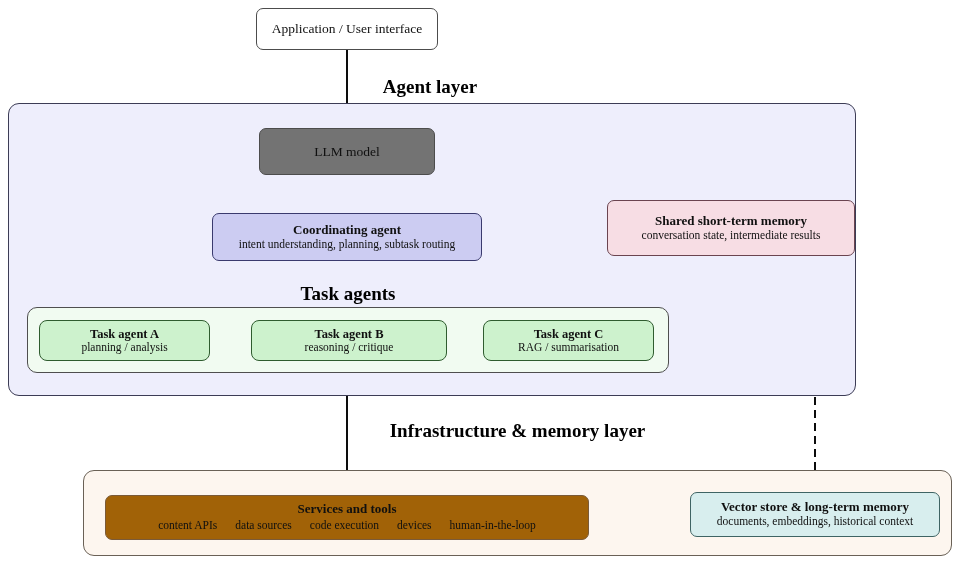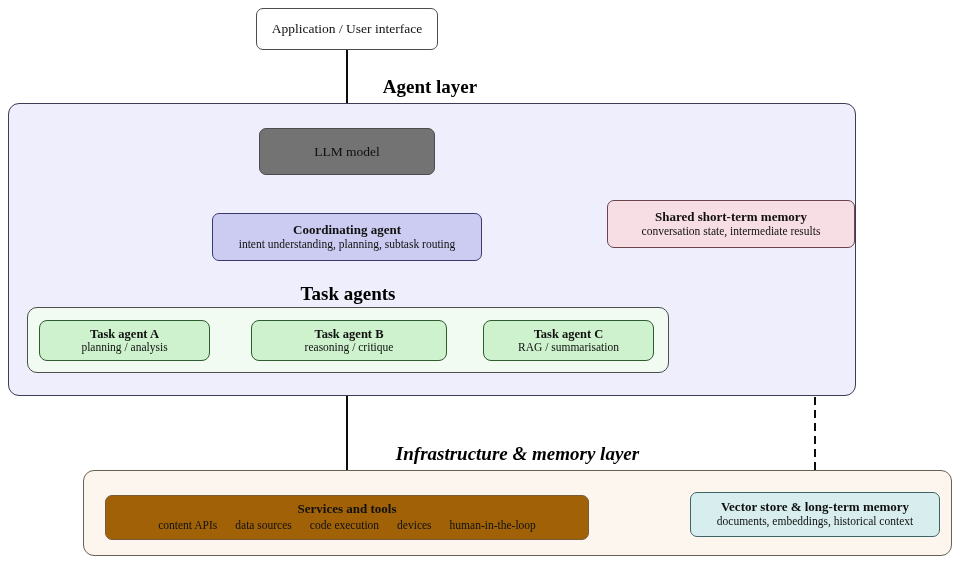--- a/index.html
+++ b/index.html
@@ -75,21 +75,21 @@
   .layer-caption {
     position: absolute;
     font-weight: bold;
     font-size: 19px;
     color: #000000;
     z-index: 4;
     white-space: nowrap;
   }
   #agent-layer-caption { left: 0; top: 76px; width: 860px; text-align: center; }
   #task-agents-caption { left: 27px; top: 283px; width: 642px; text-align: center; }
-  #infra-layer-caption { left: 83px; top: 443px; width: 869px; text-align: center; font-style: italic; }
+  #infra-layer-caption { left: 83px; top: 420px; width: 869px; text-align: center; }
 
   
   #app-ui {
     left: 256px; top: 8px; width: 182px; height: 42px;
     background: #ffffff;
     font-size: 13.5px;
   }
   #llm-model {
     left: 259px; top: 128px; width: 176px; height: 47px;
     background: #737373;
@@ -98,21 +98,21 @@
   }
   #coordinating-agent {
     left: 212px; top: 200px; width: 270px; height: 48px;
     background: #ccccf2;
     border-color: #3a3a6e;
     margin-top: 13px;
   }
   #coordinating-agent .title { font-size: 13px; }
   #coordinating-agent .sub { font-size: 11.5px; }
   #shared-memory {
-    left: 607px; top: 200px; width: 248px; height: 48px;
+    left: 607px; top: 200px; width: 248px; height: 56px;
     background: #f7dde4;
     border-color: #6b4450;
   }
   #shared-memory .title { font-size: 13px; }
   #shared-memory .sub { font-size: 11.5px; }
   .task-agent {
     top: 320px; height: 41px;
     background: #cdf2cd;
     border-color: #2f5c2f;
     border-radius: 8px;

